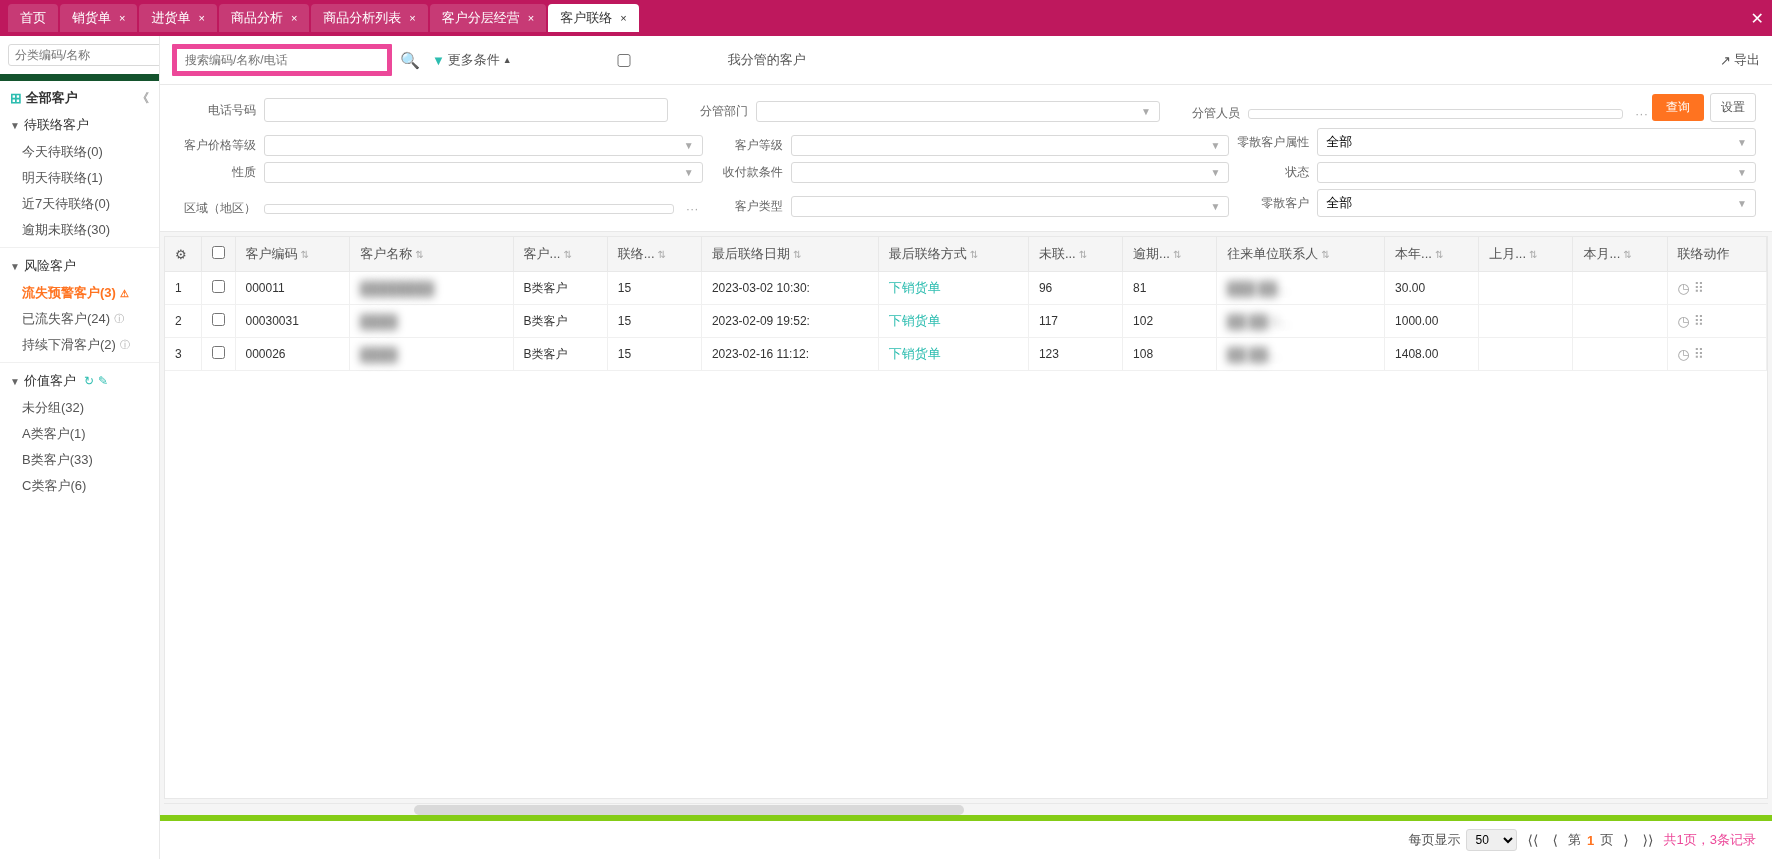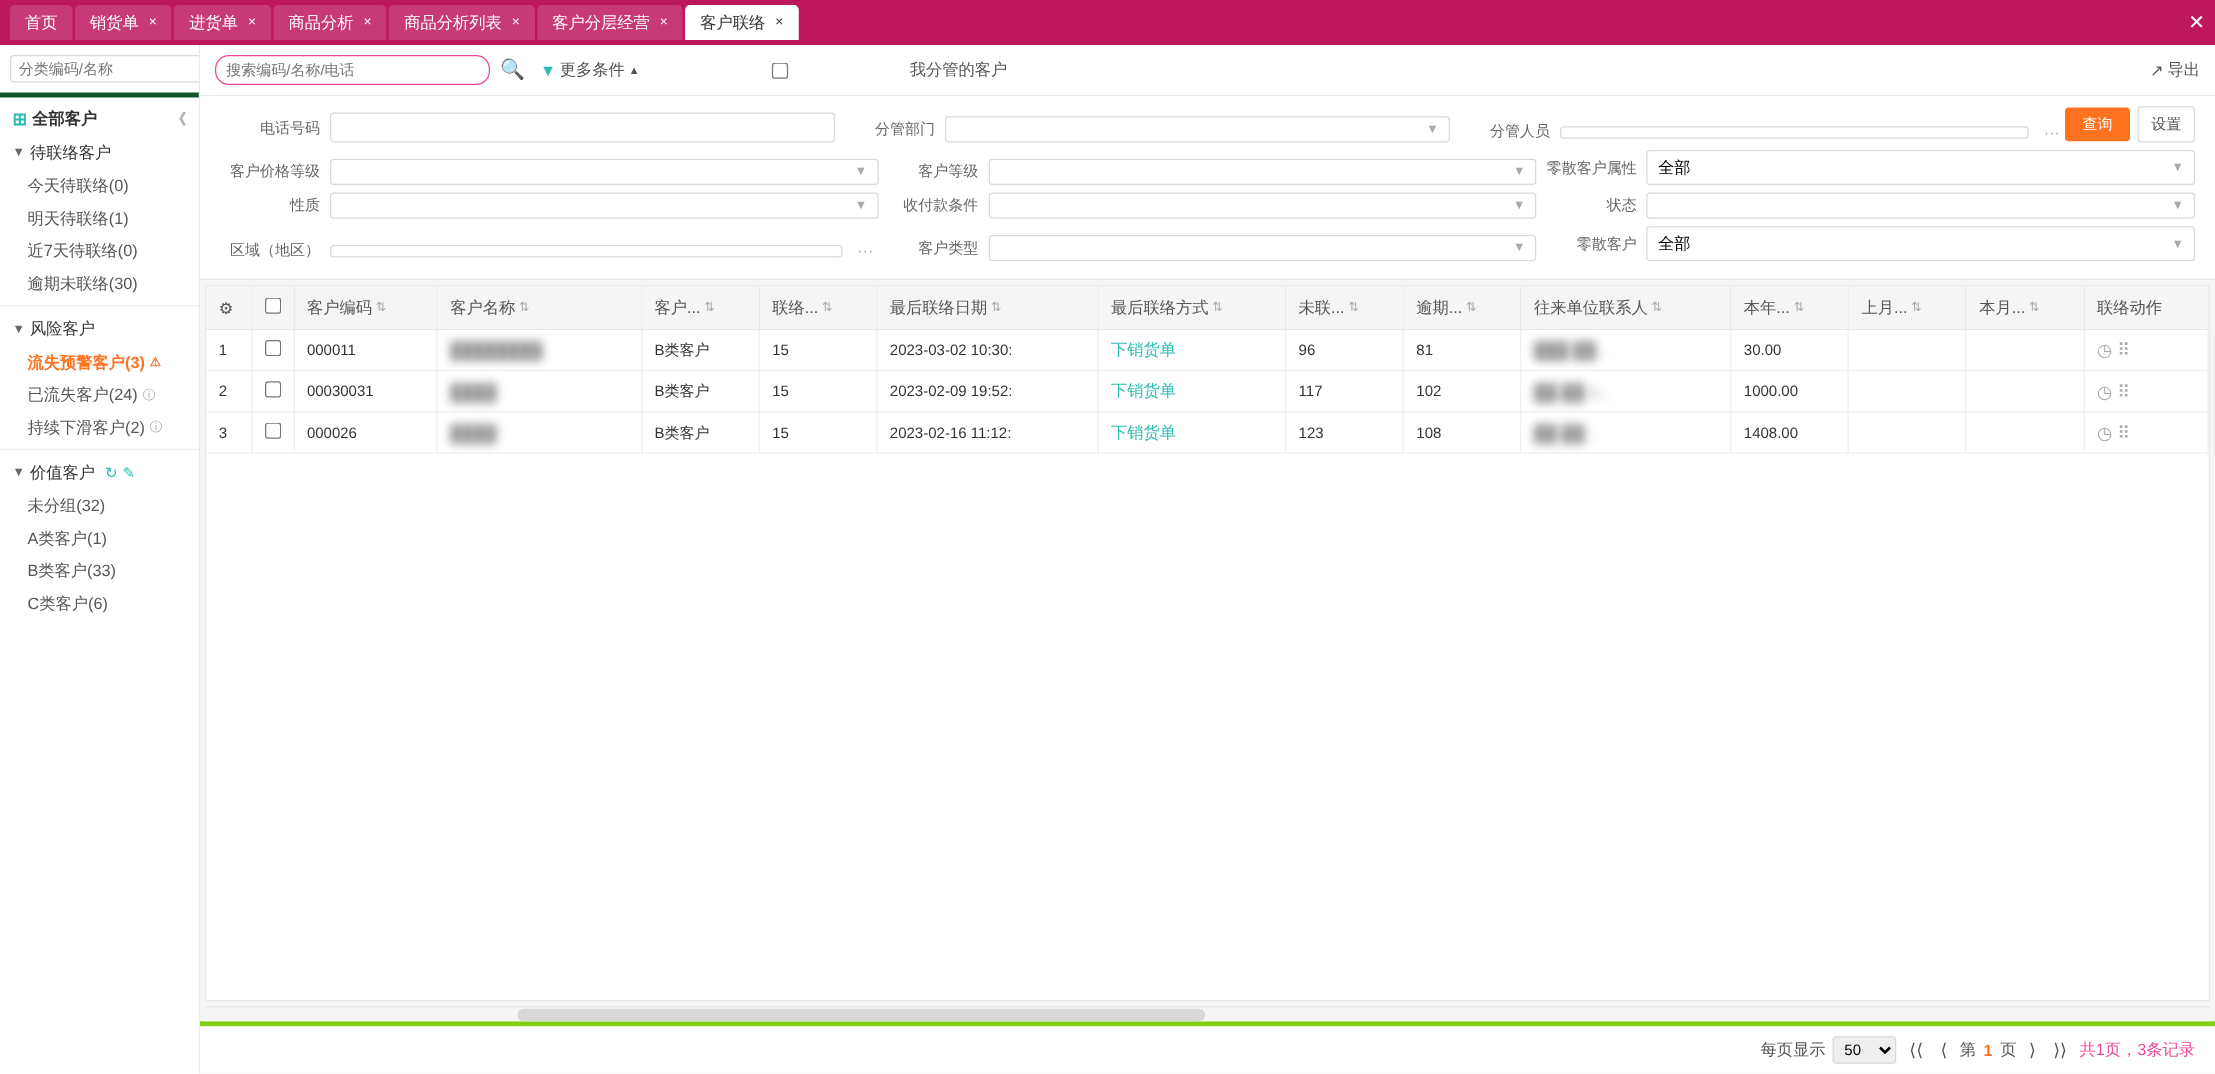--- a/index.html
+++ b/index.html
@@ -21,21 +21,21 @@
 
     
     .main-layout { display: flex; height: calc(859px - 36px); }
 
     
     .sidebar {
       width: 160px; background: #fff; border-right: 1px solid #e8e8e8;
       display: flex; flex-direction: column; overflow-y: auto; flex-shrink: 0;
     }
     .sidebar-search {
-      display: flex; align-items: center; padding: 8px; border-bottom: 4px solid #14532d;
+      display: flex; align-items: center; padding: 8px; border-bottom: 7px solid #14532d;
       gap: 4px;
     }
     .sidebar-search input {
       flex: 1; border: 1px solid #d9d9d9; border-radius: 3px; padding: 3px 6px;
       font-size: 12px; outline: none;
     }
     .sidebar-section-header {
       display: flex; align-items: center; padding: 8px 10px 4px;
       font-weight: bold; color: #333; gap: 4px; cursor: pointer;
     }
@@ -61,21 +61,21 @@
 
     
     .content-area { flex: 1; display: flex; flex-direction: column; overflow: hidden; background: #f5f5f5; }
 
     
     .toolbar {
       display: flex; align-items: center; padding: 8px 12px; background: #fff;
       border-bottom: 1px solid #e8e8e8; gap: 8px;
     }
     .toolbar input {
-      border: 1px solid #ec4899; border-radius: 11px; padding: 4px 8px;
+      border: 5px solid #ec4899; border-radius: 1px; padding: 4px 8px;
       font-size: 12px; outline: none; width: 200px;
     }
     .toolbar-search-btn {
       background: none; border: none; cursor: pointer; color: #ff7320; font-size: 16px;
     }
     .toolbar-filter-btn {
       display: flex; align-items: center; gap: 3px; cursor: pointer; color: #555;
       font-size: 12px; border: none; background: none; padding: 0 4px;
     }
     .toolbar-filter-btn .filter-icon { color: #2dbdb0; }
@@ -135,21 +135,21 @@
     }
     .link-text { color: #2dbdb0; cursor: pointer; text-decoration: none; }
     .action-cell { display: flex; gap: 4px; align-items: center; }
     .action-icon { color: #aaa; cursor: pointer; font-size: 14px; }
     .blurred { color: transparent; text-shadow: 0 0 8px rgba(0,0,0,0.4); user-select: none; }
     .checkbox-cell { width: 32px; text-align: center; }
 
     
     .bottom-bar {
       display: flex; padding: 8px 16px; background: #fff;
-      border-top: 4px solid #84cc16; font-size: 12px; color: #555;
+      border-top: 6px solid #84cc16; font-size: 12px; color: #555;
     }
     .scrollbar-area {
       height: 12px; background: #f5f5f5; margin: 0 4px;
       border-top: 1px solid #e8e8e8; position: relative;
     }
     .scrollbar-thumb {
       position: absolute; left: 250px; width: 550px; height: 10px;
       background: #d9d9d9; border-radius: 5px; top: 1px;
     }
     .pagination { display: flex; align-items: center; gap: 6px; margin-left: auto; }

